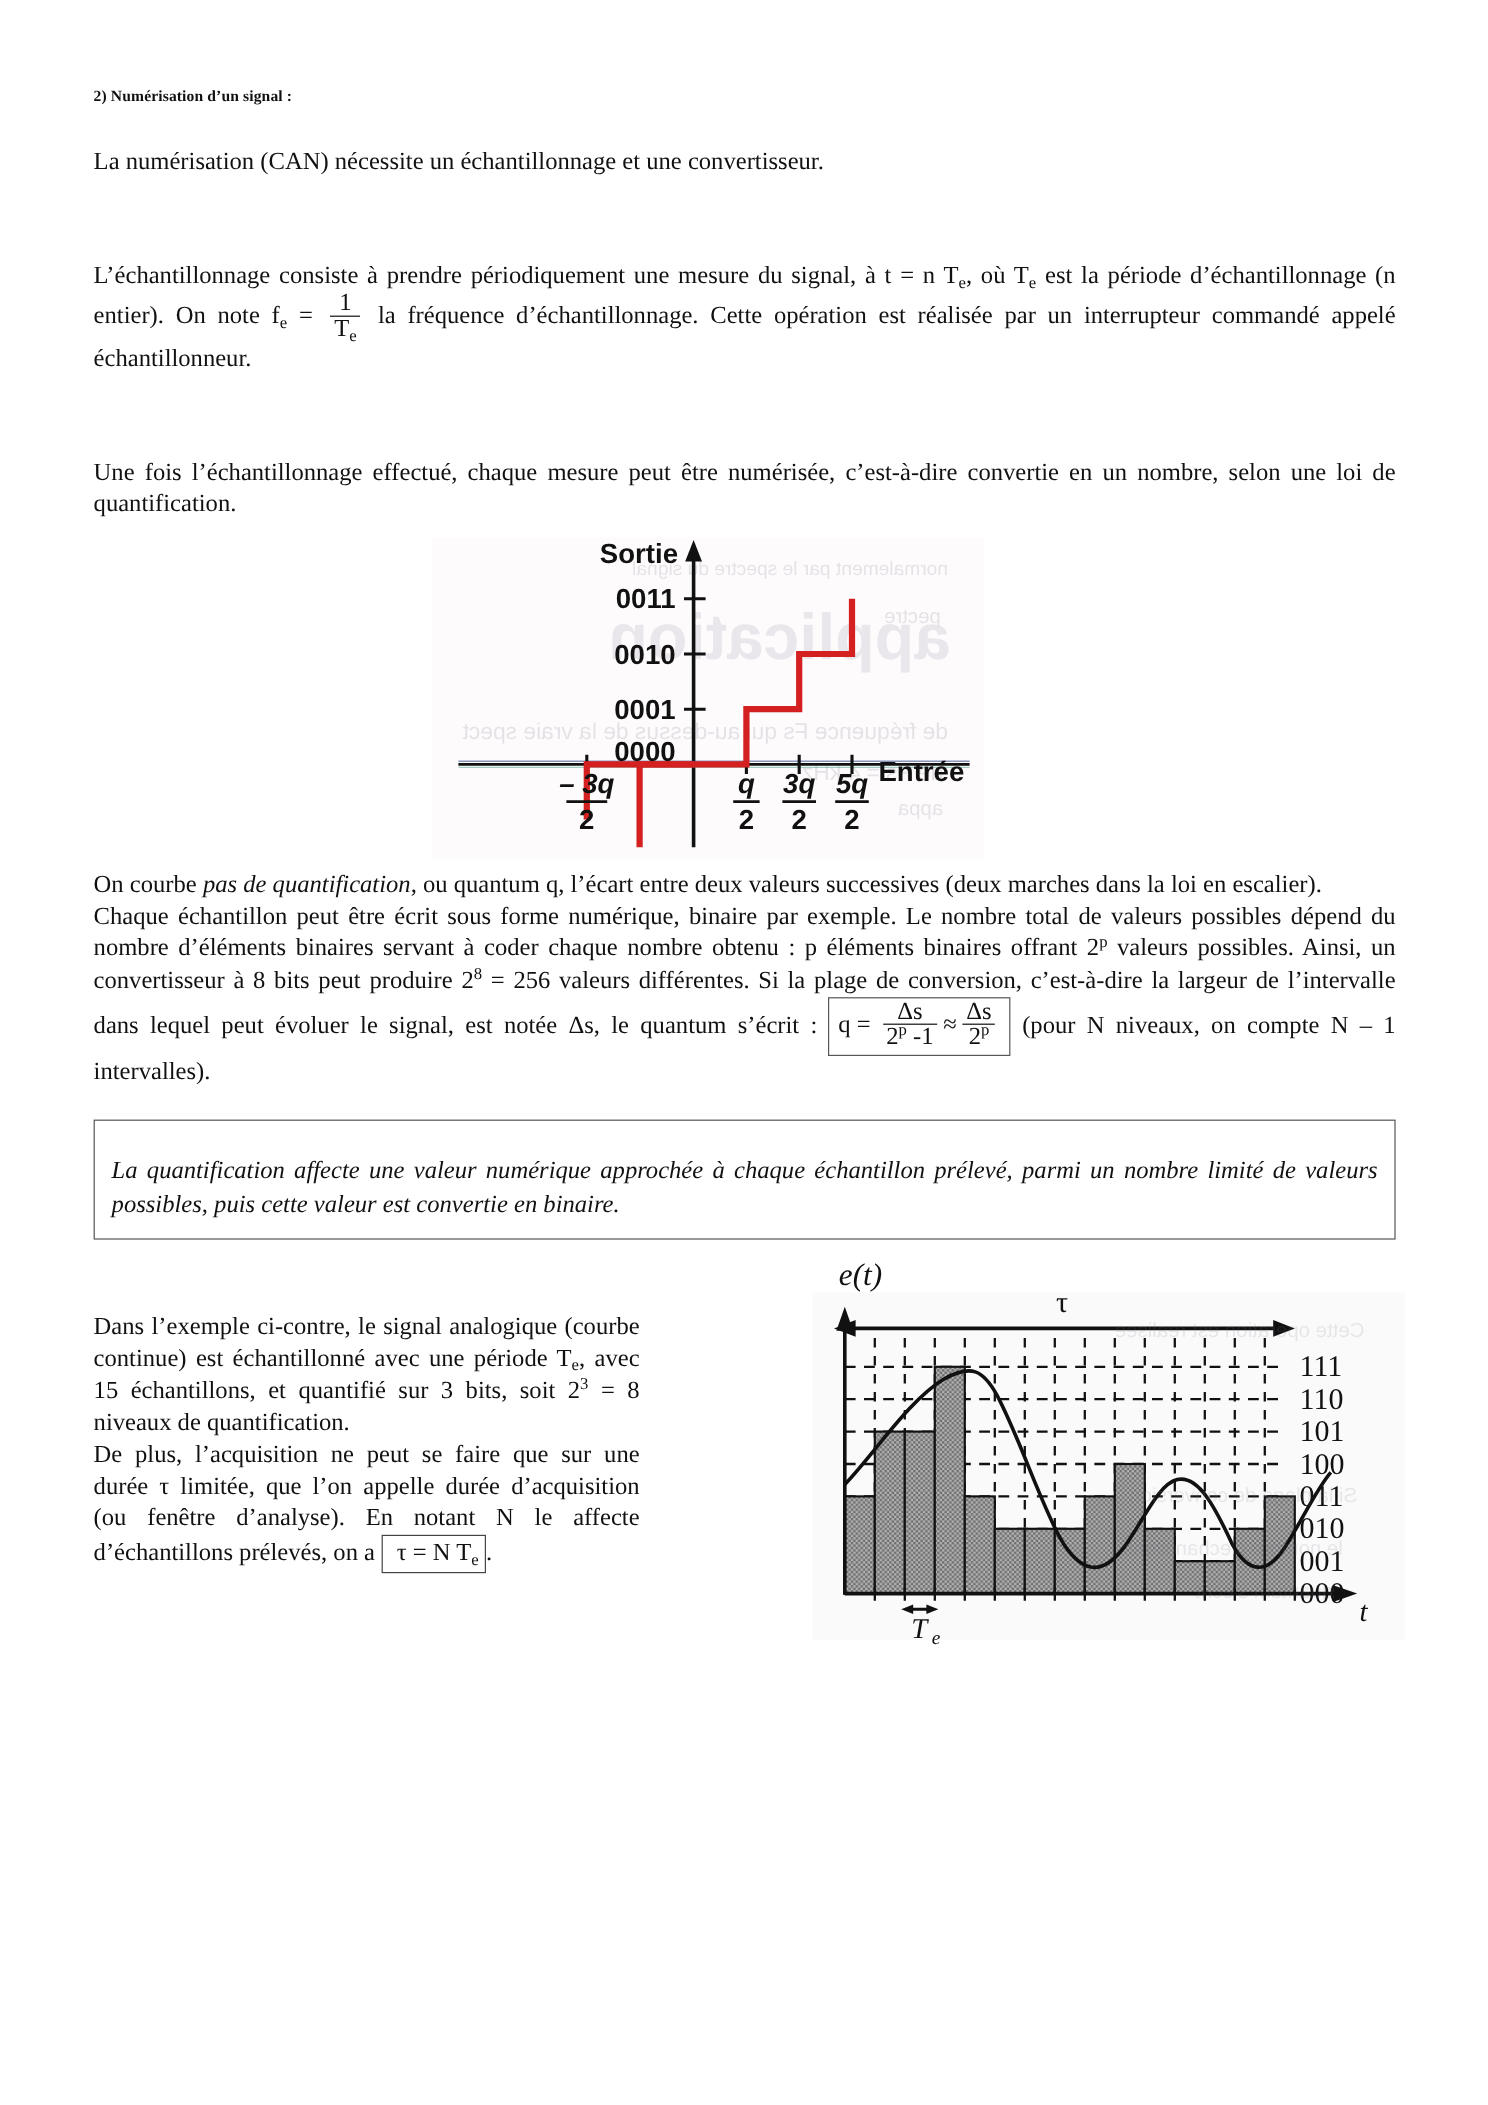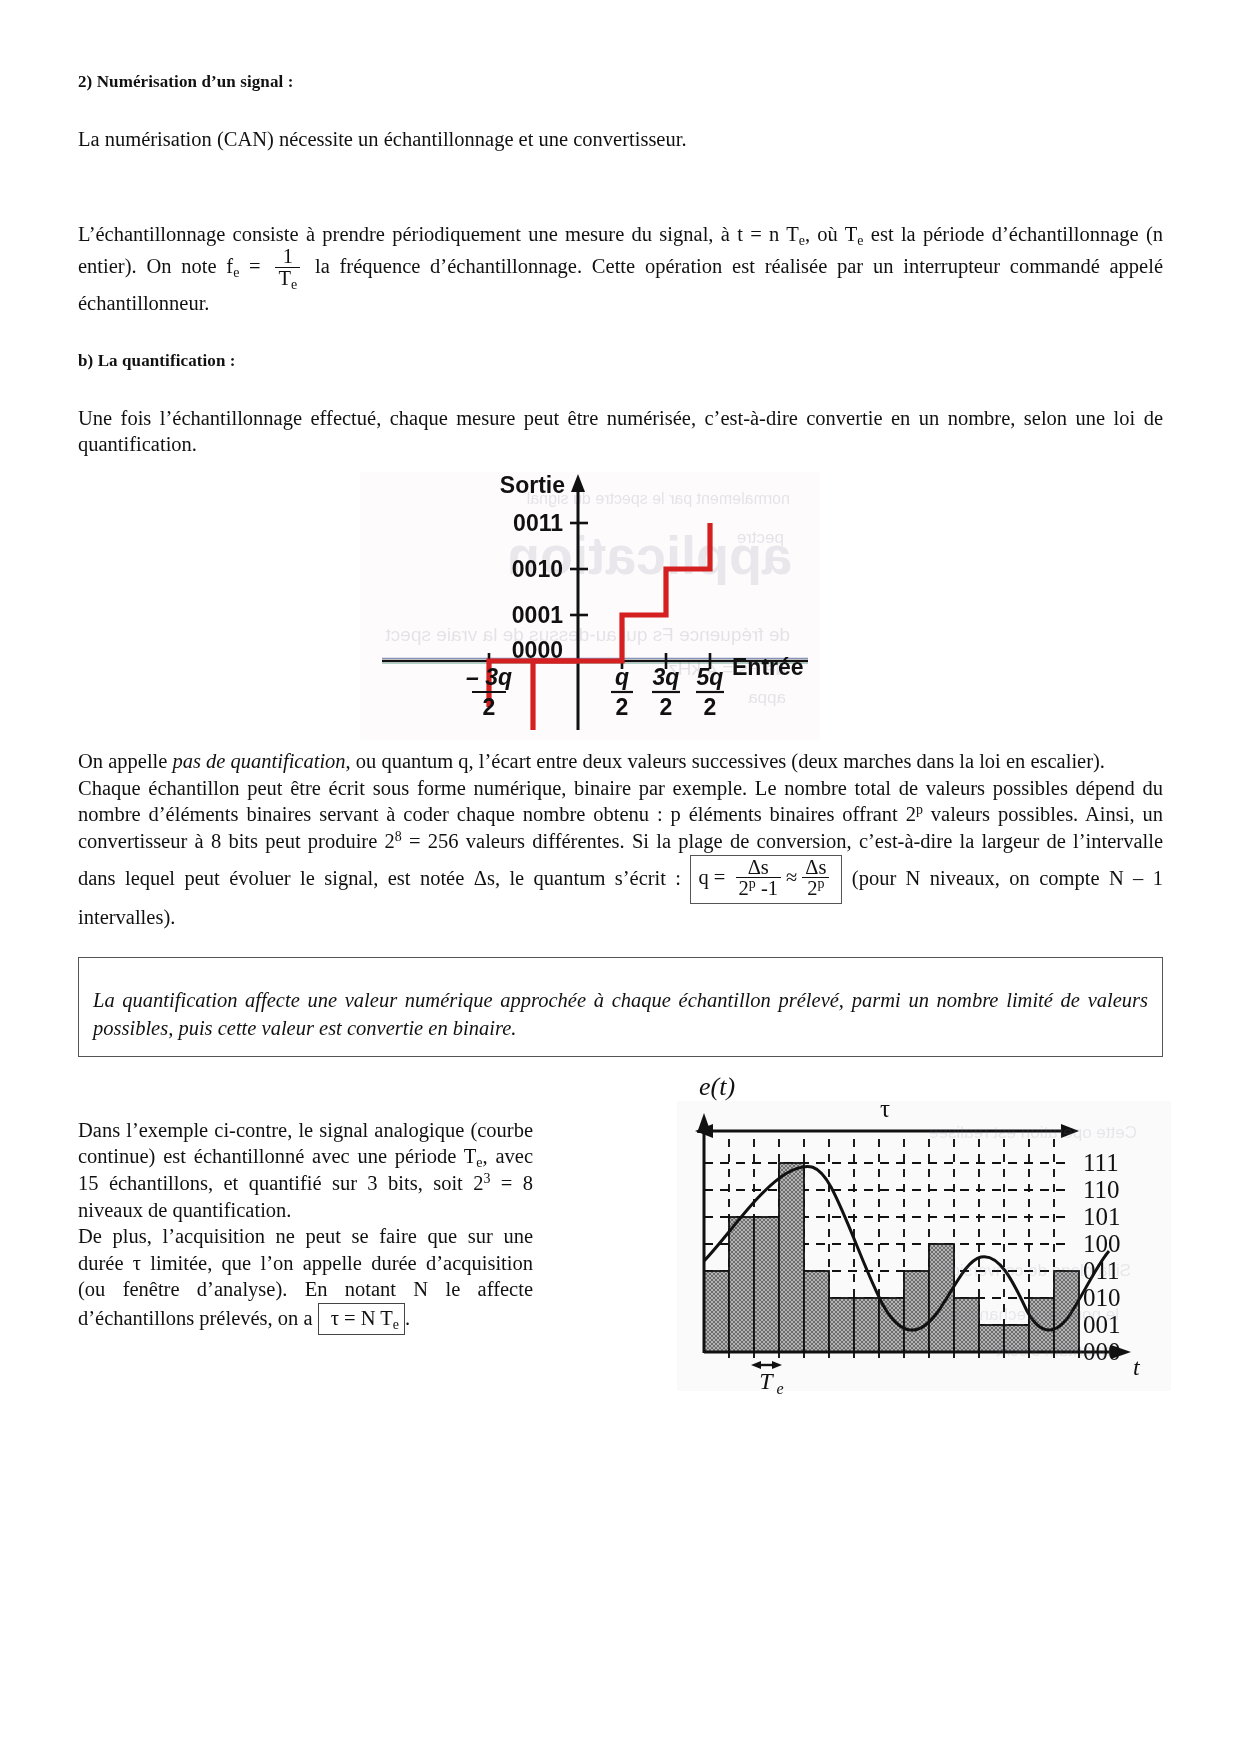--- a/index.html
+++ b/index.html
@@ -15,21 +15,21 @@
     left:0;top:0;
     width:1240px;height:1754px;
     padding:0;
   }
   .content{
     position:absolute;
     left:78px; top:72px;
     width:1085px;
   }
   h3.heading{
-    font-size:17px;
+    font-size:13px;
     font-weight:bold;
     margin:0 0 0 0;
     letter-spacing:.1px;
   }
   p.body{
     font-size:20.5px;
     line-height:1.30;
     margin:0;
     text-align:justify;
     text-justify:inter-word;
@@ -152,21 +152,20 @@
 
     <div class="gap-lg"></div>
 
 
     <div class="gap-lg"></div>
 
     <p class="body tall-line"><span>L’échantillonnage consiste à prendre périodiquement une mesure du signal, à t = n T</span><sub>e</sub><span>, où T</span><sub>e</sub><span> est la période d’échantillonnage (n entier). On note f</span><sub>e</sub><span> = </span><span class="frac"><span class="num">1</span><span class="den"><span>T</span><sub>e</sub></span></span><span> la fréquence d’échantillonnage. Cette opération est réalisée par un interrupteur commandé appelé échantillonneur.</span></p>
 
     <div class="gap-lg"></div>
 
-    <h3 class="heading">b) La quantification :</h3>
 
     <div class="gap-lg"></div>
 
     <p class="body">Une fois l’échantillonnage effectué, chaque mesure peut être numérisée, c’est-à-dire convertie en un nombre, selon une loi de quantification.</p>
 
     <div class="gap-sm"></div>
 
     <div class="fig-quant-wrap">
       <div class="fig-quant">
 
@@ -225,21 +224,21 @@
             <text x="350" y="213" text-anchor="middle" font-style="italic">5q</text>
             <line x1="336" y1="220" x2="364" y2="220" stroke="#111" stroke-width="2.2"></line>
             <text x="350" y="243" text-anchor="middle">2</text>
           </g>
         </svg>
       </div>
     </div>
 
     <div class="gap-xs"></div>
 
-    <p class="body"><span>On appelle </span><i>pas de quantification</i><span>, ou quantum q, l’écart entre deux valeurs successives (deux marches dans la loi en escalier).</span></p>
+    <p class="body"><span>On courbe </span><i>pas de quantification</i><span>, ou quantum q, l’écart entre deux valeurs successives (deux marches dans la loi en escalier).</span></p>
 
     <p class="body tall-line"><span>Chaque échantillon peut être écrit sous forme numérique, binaire par exemple. Le nombre total de valeurs possibles dépend du nombre d’éléments binaires servant à coder chaque nombre obtenu : p éléments binaires offrant 2</span><sup>p</sup><span> valeurs possibles. Ainsi, un convertisseur à 8 bits peut produire 2</span><sup>8</sup><span> = 256 valeurs différentes. Si la plage de conversion, c’est-à-dire la largeur de l’intervalle dans lequel peut évoluer le signal, est notée Δs, le quantum s’écrit : </span><span class="boxed"><span>q = </span><span class="frac"><span class="num">Δs</span><span class="den"><span>2</span><sup>p</sup><span> -1</span></span></span><span>≈</span><span class="frac"><span class="num">Δs</span><span class="den"><span>2</span><sup>p</sup></span></span></span><span> (pour N niveaux, on compte N – 1 intervalles).</span></p>
 
     <div class="gap-md"></div>
 
     <div class="boxed-note">La quantification affecte une valeur numérique approchée à chaque échantillon prélevé, parmi un nombre limité de valeurs possibles, puis cette valeur est convertie en binaire.</div>
 
     <div class="gap-lg"></div>
 
 

